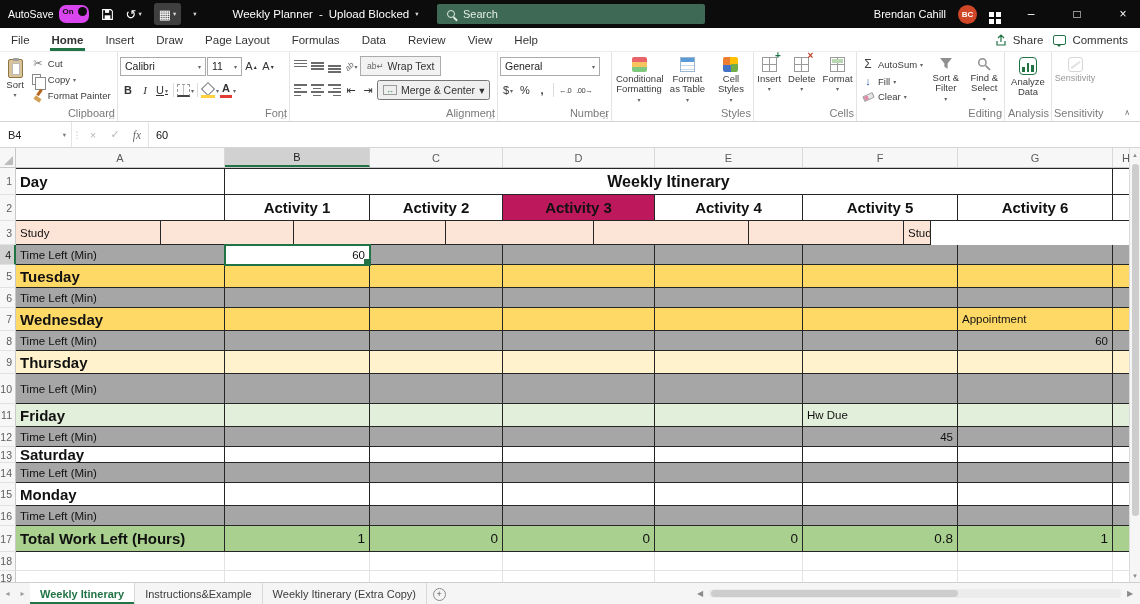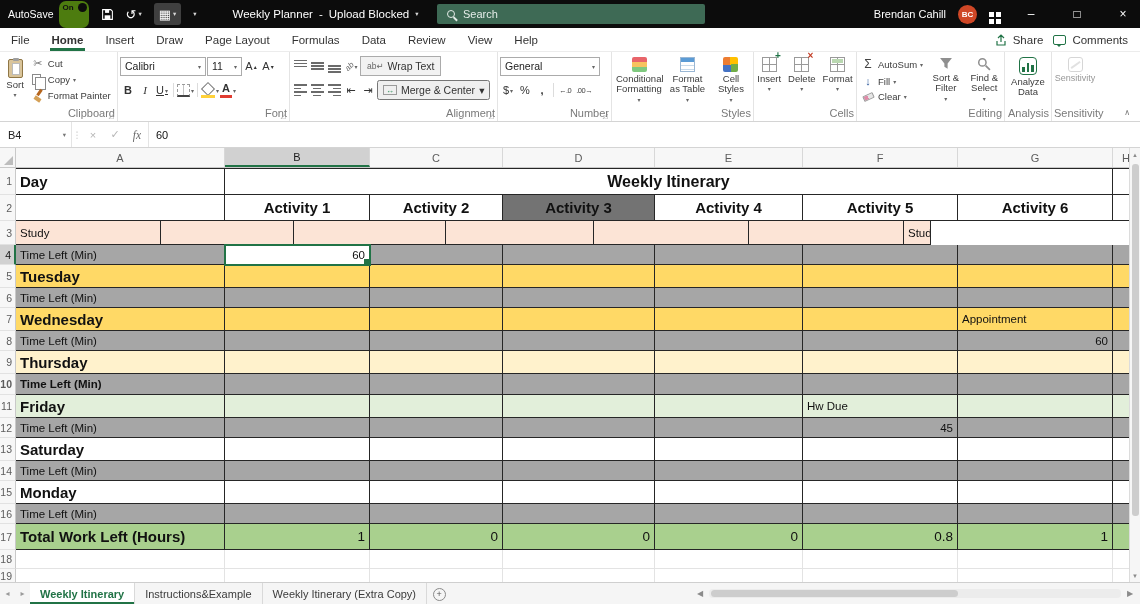--- a/index.html
+++ b/index.html
@@ -4,21 +4,21 @@
 <style>
   *{margin:0;padding:0;box-sizing:border-box}
   html,body{width:1140px;height:604px;overflow:hidden}
   body{font-family:"Liberation Sans",sans-serif;font-size:11px;color:#222;background:#fff}
   .app{position:relative;width:1140px;height:604px;display:flex;flex-direction:column;overflow:hidden}
   :root{--accent:#217346}
 
   
   .titlebar{flex:0 0 28px;background:#0c0c0c;display:flex;align-items:center;color:#fff;position:relative}
   .autosave{display:flex;align-items:center;gap:5px;margin-left:8px;font-size:10.5px}
-  .toggle{width:30px;height:27px;background:#4d7c0f;border-radius:7px;position:relative;display:inline-block;cursor:default}
+  .toggle{width:30px;height:18px;background:#d946ef;border-radius:7px;position:relative;display:inline-block;cursor:default}
   .toggle .state{position:absolute;left:4px;top:2px;font-size:8px;color:#111;font-weight:bold}
   .toggle .knob{position:absolute;right:2px;top:2px;width:9px;height:9px;border-radius:50%;background:#0c0c0c}
   .qat{background:none;border:none;color:#fff;font-size:13px;margin-left:12px;display:flex;align-items:center;gap:2px;cursor:default;height:22px}
   .qat .caret{font-size:6.5px;color:#d8d8d8}
   .qat.hl{background:#3f3f3f;border-radius:3px;padding:1px 5px}
   .doc-title{display:flex;align-items:center;gap:6px;margin-left:36px;font-size:11.5px;white-space:nowrap}
   .doc-title .caret{font-size:6.5px;color:#d8d8d8}
   .search{position:absolute;left:437px;top:4px;width:268px;height:20px;background:#3e6a55;border-radius:2px;display:flex;align-items:center;gap:8px;padding-left:10px;color:#e4ece8;font-size:11px}
   .mag{width:8px;height:8px;border:1.5px solid #e4ece8;border-radius:50%;position:relative;flex:0 0 auto}
   .mag::after{content:"";position:absolute;width:5px;height:1.5px;background:#e4ece8;transform:rotate(45deg);right:-4px;bottom:-2px}
@@ -563,21 +563,21 @@
         </div>
         <div class="grow tbl" style="height: 26px; flex: 0 0 26px;">
           <div class="gutter">2</div>
           <div class="cell" style="flex: 0 0 209px; width: 209px; background: rgb(255, 255, 255);"></div>
           <div class="cell hdr" style="flex: 0 0 145px; width: 145px; background: rgb(255, 255, 255);">
             <span>Activity 1</span>
           </div>
           <div class="cell hdr" style="flex: 0 0 133px; width: 133px; background: rgb(255, 255, 255);">
             <span>Activity 2</span>
           </div>
-          <div class="cell hdr" style="flex: 0 0 152px; width: 152px; background: #737373;">
+          <div class="cell hdr" style="flex: 0 0 152px; width: 152px; background: #be185d;">
             <span>Activity 3</span>
           </div>
           <div class="cell hdr" style="flex: 0 0 148px; width: 148px; background: rgb(255, 255, 255);">
             <span>Activity 4</span>
           </div>
           <div class="cell hdr" style="flex: 0 0 155px; width: 155px; background: rgb(255, 255, 255);">
             <span>Activity 5</span>
           </div>
           <div class="cell hdr" style="flex: 0 0 155px; width: 155px; background: rgb(255, 255, 255);">
             <span>Activity 6</span>
@@ -675,21 +675,21 @@
             <span>Thursday</span>
           </div>
           <div class="cell" style="flex: 0 0 145px; width: 145px; background: rgb(255, 242, 204);"></div>
           <div class="cell" style="flex: 0 0 133px; width: 133px; background: rgb(255, 242, 204);"></div>
           <div class="cell" style="flex: 0 0 152px; width: 152px; background: rgb(255, 242, 204);"></div>
           <div class="cell" style="flex: 0 0 148px; width: 148px; background: rgb(255, 242, 204);"></div>
           <div class="cell" style="flex: 0 0 155px; width: 155px; background: rgb(255, 242, 204);"></div>
           <div class="cell" style="flex: 0 0 155px; width: 155px; background: rgb(255, 242, 204);"></div>
           <div class="cell" style="flex: 0 0 27px; width: 27px; background: rgb(255, 242, 204);"></div>
         </div>
-        <div class="grow tbl" style="height: 21px; flex: 0 0 20px; font-weight: bold;">
+        <div class="grow tbl" style="height: 30px; flex: 0 0 20px;">
           <div class="gutter">10</div>
           <div class="cell" style="flex: 0 0 209px; width: 209px; background: rgb(166, 166, 166);">
             <span>Time Left (Min)</span>
           </div>
           <div class="cell" style="flex: 0 0 145px; width: 145px; background: rgb(166, 166, 166);"></div>
           <div class="cell" style="flex: 0 0 133px; width: 133px; background: rgb(166, 166, 166);"></div>
           <div class="cell" style="flex: 0 0 152px; width: 152px; background: rgb(166, 166, 166);"></div>
           <div class="cell" style="flex: 0 0 148px; width: 148px; background: rgb(166, 166, 166);"></div>
           <div class="cell" style="flex: 0 0 155px; width: 155px; background: rgb(166, 166, 166);"></div>
           <div class="cell" style="flex: 0 0 155px; width: 155px; background: rgb(166, 166, 166);"></div>
@@ -718,21 +718,21 @@
           <div class="cell" style="flex: 0 0 145px; width: 145px; background: rgb(166, 166, 166);"></div>
           <div class="cell" style="flex: 0 0 133px; width: 133px; background: rgb(166, 166, 166);"></div>
           <div class="cell" style="flex: 0 0 152px; width: 152px; background: rgb(166, 166, 166);"></div>
           <div class="cell" style="flex: 0 0 148px; width: 148px; background: rgb(166, 166, 166);"></div>
           <div class="cell num" style="flex: 0 0 155px; width: 155px; background: rgb(166, 166, 166);">
             <span>45</span>
           </div>
           <div class="cell" style="flex: 0 0 155px; width: 155px; background: rgb(166, 166, 166);"></div>
           <div class="cell" style="flex: 0 0 27px; width: 27px; background: rgb(166, 166, 166);"></div>
         </div>
-        <div class="grow tbl" style="height: 23px; flex: 0 0 23px;">
+        <div class="grow tbl" style="height: 16px; flex: 0 0 23px;">
           <div class="gutter">13</div>
           <div class="cell big" style="flex: 0 0 209px; width: 209px; background: rgb(255, 255, 255);">
             <span>Saturday</span>
           </div>
           <div class="cell" style="flex: 0 0 145px; width: 145px; background: rgb(255, 255, 255);"></div>
           <div class="cell" style="flex: 0 0 133px; width: 133px; background: rgb(255, 255, 255);"></div>
           <div class="cell" style="flex: 0 0 152px; width: 152px; background: rgb(255, 255, 255);"></div>
           <div class="cell" style="flex: 0 0 148px; width: 148px; background: rgb(255, 255, 255);"></div>
           <div class="cell" style="flex: 0 0 155px; width: 155px; background: rgb(255, 255, 255);"></div>
           <div class="cell" style="flex: 0 0 155px; width: 155px; background: rgb(255, 255, 255);"></div>

